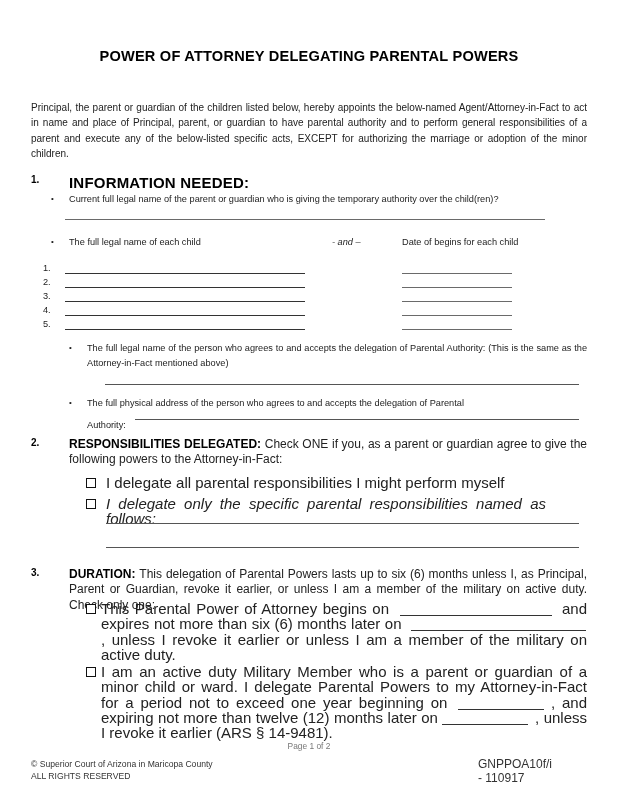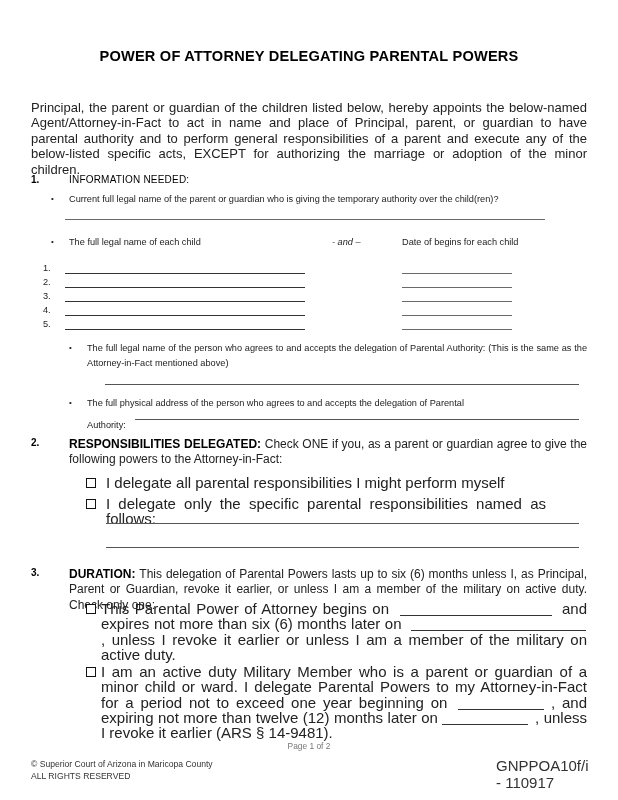--- a/index.html
+++ b/index.html
@@ -33,37 +33,37 @@
     font-weight: bold;
     letter-spacing: 0.2px;
     color: #000;
   }
 
   
   .intro {
     position: absolute;
     left: 31px; top: 100px;
     width: 556px;
-    font-size: 13px;
+    font-size: 10px;
     line-height: 15.4px;
     text-align: justify;
     color: #222;
   }
 
   
   .sec-num {
     position: absolute;
     font-size: 10px;
     font-weight: bold;
     color: #000;
   }
   .sec-head {
     position: absolute;
-    font-size: 10px;
-    font-weight: normal;
+    font-size: 15px;
+    font-weight: bold;
     color: #000;
     letter-spacing: 0.2px;
   }
   .sec-body {
     position: absolute;
     font-size: 12px;
     line-height: 15.3px;
     text-align: justify;
     color: #222;
   }
@@ -130,22 +130,22 @@
   .copyright {
     position: absolute;
     left: 31px; top: 758px;
     font-size: 8.6px;
     line-height: 12px;
     color: #333;
   }
   .copyright .l2 { display: block; }
   .doccode {
     position: absolute;
-    left: 496px; top: 757px;
-    font-size: 15px;
+    left: 478px; top: 757px;
+    font-size: 12px;
     color: #333;
   }
 
   .nw { white-space: nowrap; }
 </style>
 </head>
 <body>
 
 <div class="page">
 
@@ -210,21 +210,21 @@
 
   <div class="sec-num" style="left:31px; top:437px;">2.</div>
   <div class="sec-body" style="left:69px; top:437px; width:518px;">
     <span style="font-weight:bold; color:#000;">RESPONSIBILITIES  DELEGATED:</span><span>&nbsp;</span><span>Check ONE if you, as a parent or guardian agree to give the following powers to the Attorney-in-Fact:</span>
   </div>
 
   <div class="cbox" style="left:86px; top:478px;"></div>
   <div class="cb-text" style="left:106px; top:475px; width:420px;">I delegate all parental responsibilities I might perform myself</div>
 
   <div class="cbox" style="left:86px; top:499px;"></div>
-  <div class="cb-text" style="left:106px; top:496px; width:440px;">I delegate only the specific parental responsibilities named as follows:</div>
+  <div class="cb-text" style="left:106px; top:496px; width:440px;font-style:italic;">I delegate only the specific parental responsibilities named as follows:</div>
 
   <div class="rule" style="left:106px; top:523px; width:473px;"></div>
   <div class="rule" style="left:106px; top:547px; width:473px;"></div>
 
   <div class="sec-num" style="left:31px; top:567px;">3.</div>
   <div class="sec-body" style="left:69px; top:567px; width:518px;">
     <span style="font-weight:bold; color:#000;">DURATION:</span><span>&nbsp;</span><span>This delegation of Parental Powers lasts up to six (6) months unless I, as Principal, Parent or Guardian, revoke it earlier, or unless I am a member of the military on active duty. Check only one:</span>
   </div>
 
   <div class="cbox" style="left:86px; top:604px;"></div>

